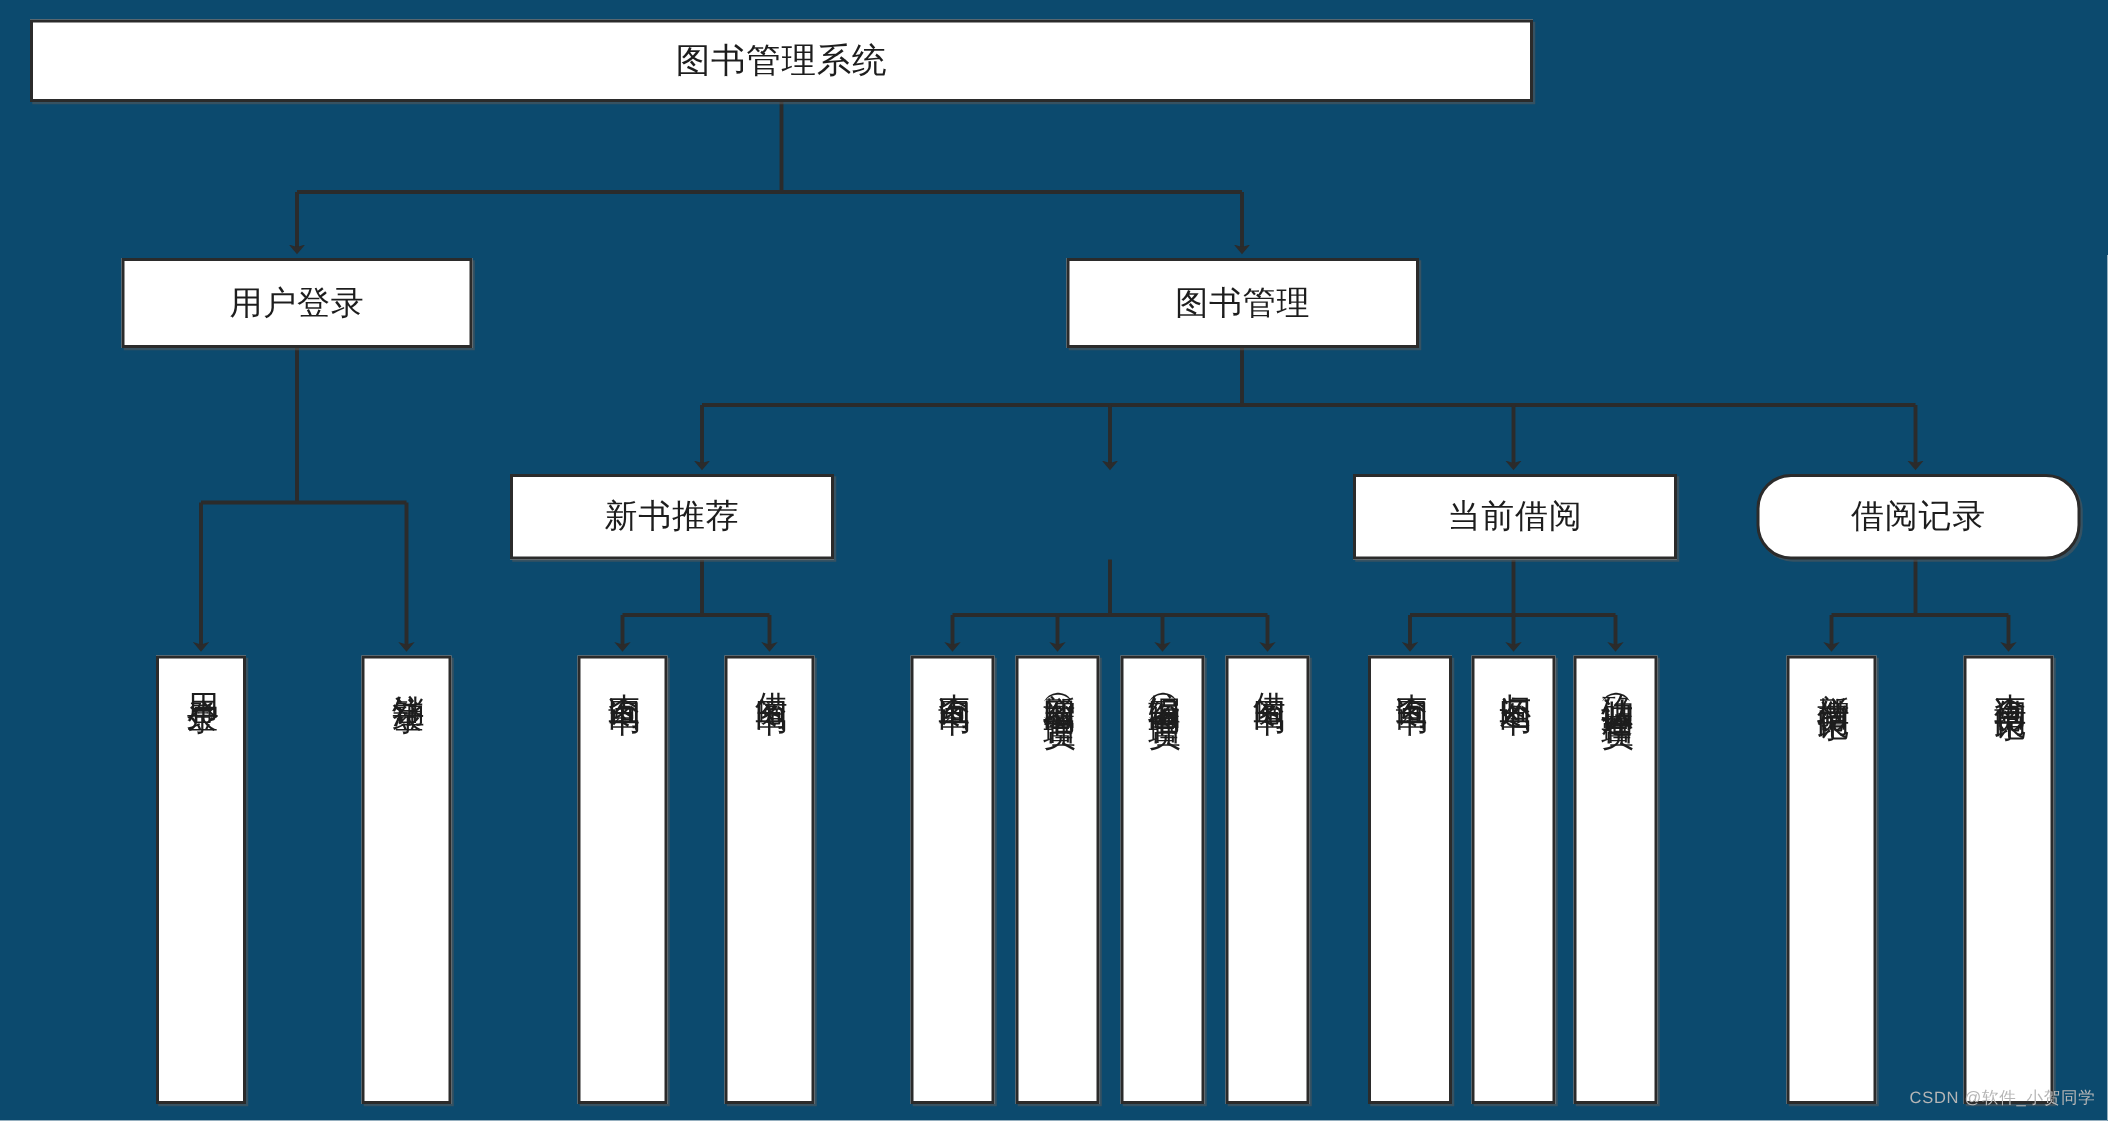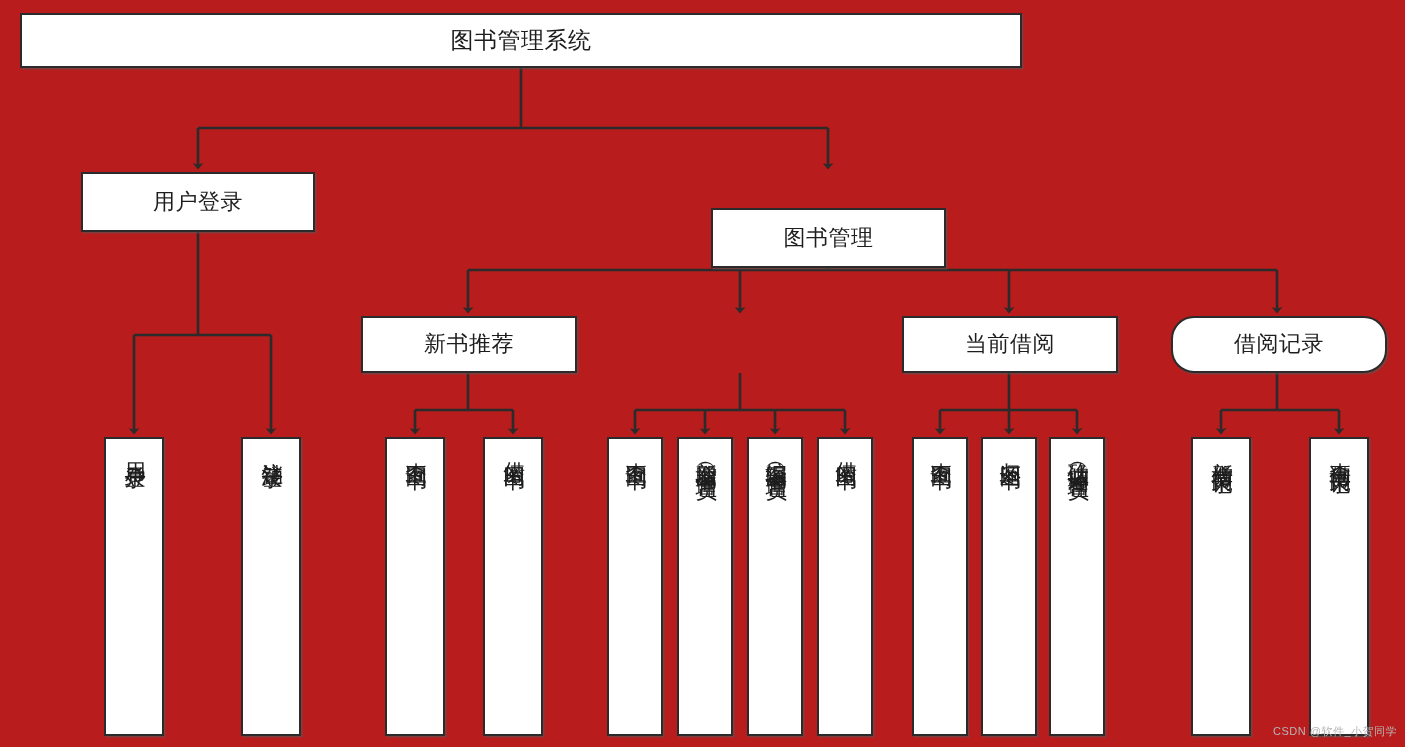--- a/index.html
+++ b/index.html
@@ -8,21 +8,21 @@
     padding: 0;
     background: #ffffff;
   }
   body {
     font-family: "Liberation Sans", "DejaVu Sans", sans-serif;
   }
   #diagram-root {
     position: relative;
     width: 1405px;
     height: 747px;
-    background: #b91c1c;
+    background: #0c4a6e;
     overflow: hidden;
   }
   #connector-layer {
     position: absolute;
     left: 0;
     top: 0;
     width: 1405px;
     height: 747px;
     pointer-events: none;
   }
@@ -132,25 +132,25 @@
     </g>
   </svg>
 
   <div class="node-box node-h node-root" style="left:20px; top:13px; width:1002px; height:55px;">
     <span class="node-label">图书管理系统</span>
   </div>
 
   <div class="node-box node-h" style="left:81px; top:172px; width:234px; height:60px;">
     <span class="node-label">用户登录</span>
   </div>
-  <div class="node-box node-h" style="left:711px; top:172px; width:235px; height:60px;margin-top:36px;">
+  <div class="node-box node-h" style="left:711px; top:172px; width:235px; height:60px;">
     <span class="node-label">图书管理</span>
   </div>
 
-  <div class="node-box node-h" style="left:361px; top:316px; width:216px; height:57px;">
+  <div class="node-box node-h" style="left:340px; top:316px; width:216px; height:57px;">
     <span class="node-label">新书推荐</span>
   </div>
   <div class="node-box node-h" style="left:902px; top:316px; width:216px; height:57px;justify-content:center;">
     <span class="node-label">当前借阅</span>
   </div>
   <div class="node-box node-h" style="left:1171px; top:316px; width:216px; height:57px;border-radius:23px;">
     <span class="node-label">借阅记录</span>
   </div>
 
   <div class="node-box node-v" style="left:104px; top:437px; width:60px; height:299px;">

